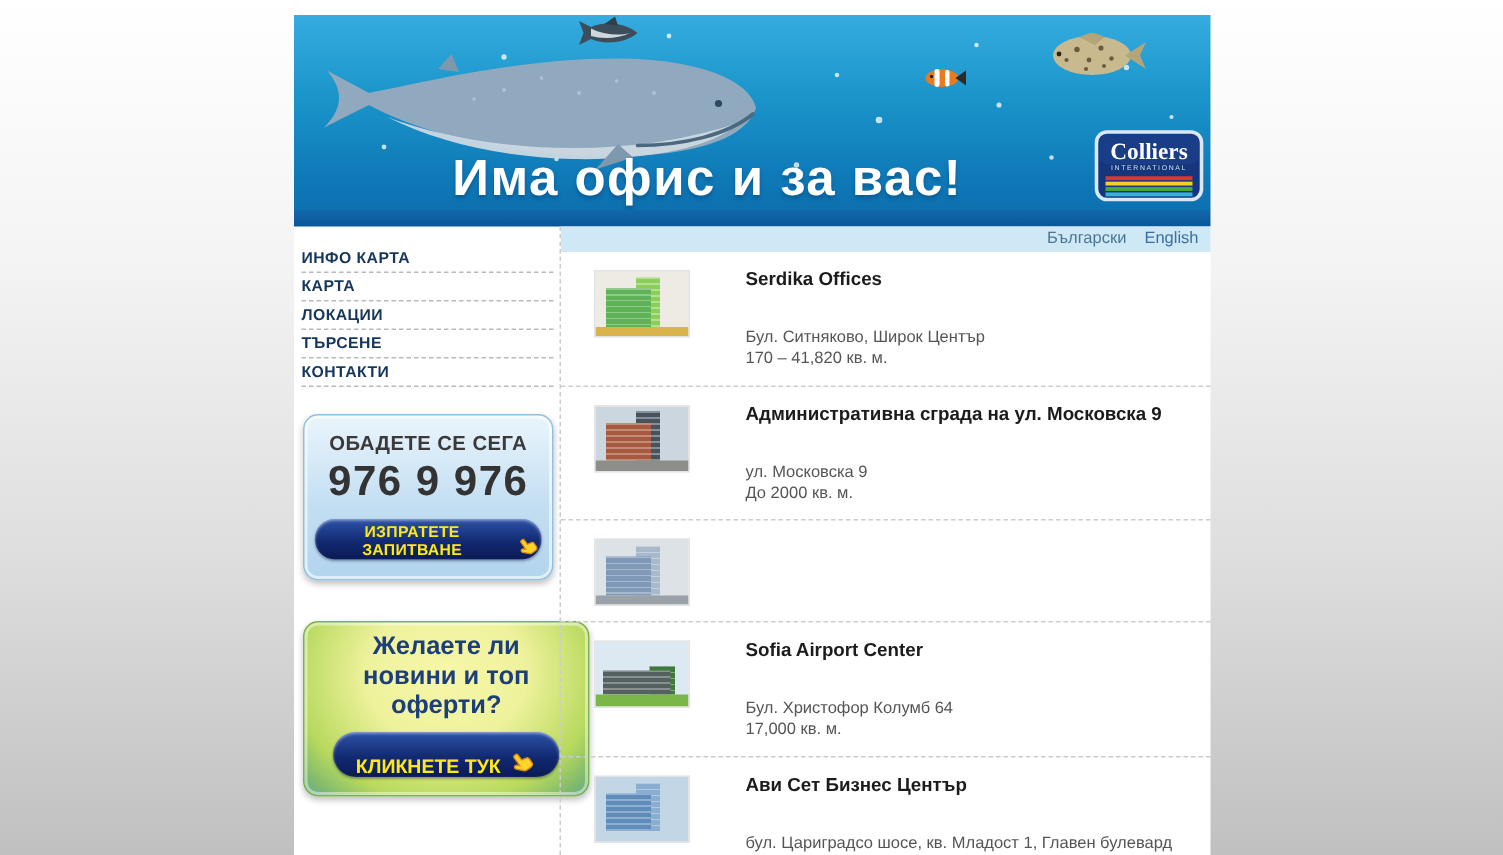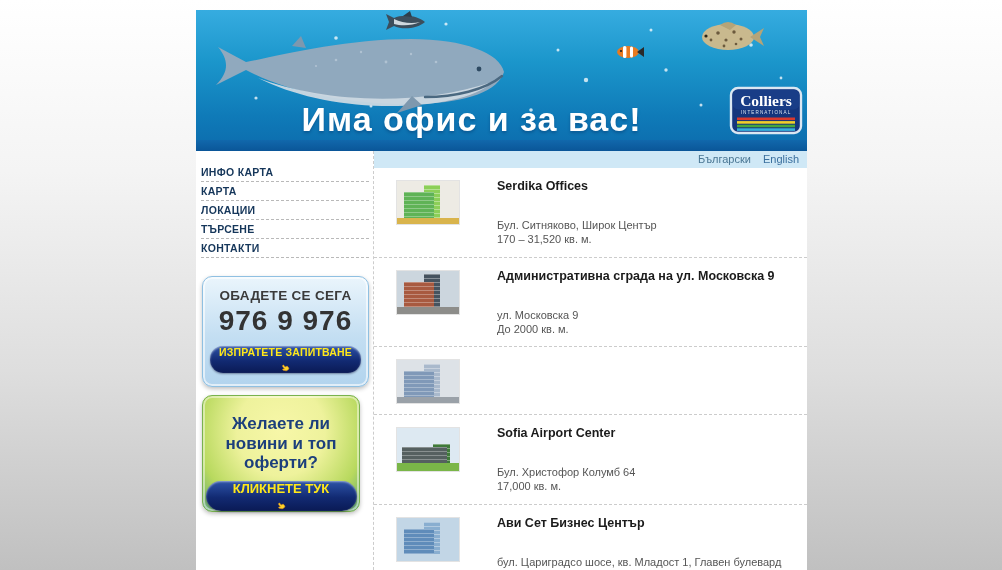--- a/index.html
+++ b/index.html
@@ -38,29 +38,29 @@
   
   .callbox { margin:18px 4px 0 6px; width:167px; height:111px; border-radius:10px;
     border:1px solid #8fc0e2; box-shadow:0 2px 4px rgba(0,0,0,.25), inset 0 0 0 2px rgba(255,255,255,.6);
     background:linear-gradient(180deg,#eaf5fc 0%,#c3def2 55%,#b2d4ee 100%);
     text-align:center; padding-top:11px; }
   .callbox .line1 { font-size:13.5px; font-weight:bold; color:#3a3a3a; letter-spacing:.3px; }
   .callbox .phone { font-size:28px; font-weight:bold; color:#333333; letter-spacing:1px; margin-top:2px;text-align:center; }
   .pill-btn { margin:9px auto 0; width:151px; height:27px; border-radius:13px;
     background:linear-gradient(180deg,#2d53a8 0%,#122a72 55%,#0a1a55 100%);
     box-shadow:inset 0 1px 2px rgba(255,255,255,.5), 0 1px 2px rgba(0,0,40,.4);
-    display:flex; align-items:center; justify-content:center; gap:5px;
-    color:#ffe81a; font-weight:bold; cursor:pointer;flex-direction:column; }
+    display:flex; align-items:flex-end; justify-content:center; gap:5px;
+    color:#ffe81a; font-weight:bold; cursor:pointer; }
   .callbox .pill-btn { font-size:10.5px; letter-spacing:.2px; }
 
   
-  .newsbox { margin:8px 4px 0 6px; width:158px; height:117px; border-radius:10px;
+  .newsbox { margin:27px 4px 0 6px; width:191px; height:117px; border-radius:10px;
     border:1px solid #79b24e; box-shadow:0 2px 4px rgba(0,0,0,.25), inset 0 0 0 2px rgba(255,255,255,.45);
     background:radial-gradient(ellipse at 50% 30%, #f7f7a8 0%, #eef29c 40%, #b8d95e 75%, #7cb86e 92%, #63a8a0 100%);
-    text-align:center; padding-top:18px; }
+    text-align:center; padding-top:6px; }
   .newsbox .question { width:140px; margin:0 auto; font-size:17px; font-weight:bold;
     color:#1c3f7c; line-height:1.15; }
   .newsbox .pill-btn { width:151px; height:30px; border-radius:15px; font-size:13px; margin-top:8px; }
 
   
   .row { display:flex; padding:11px 10px 10px 22px; min-height:66px;
     border-bottom:1px dashed #cccccc; align-items:flex-start; }
   .thumb { position:relative; width:64px; height:45px; flex:none; margin-top:1px;
     border:1px solid #e3e3e3; overflow:hidden; cursor:pointer; background:#eee; }
   .thumb div { position:absolute; }
@@ -211,21 +211,21 @@
             <div class="row">
               <div class="thumb">
                 <div class="sky" style="background-color: rgb(237, 235, 228);"></div>
                 <div class="tb" style="background-color: rgb(140, 207, 88);"></div>
                 <div class="ta" style="background-color: rgb(95, 179, 86);"></div>
                 <div class="tg" style="background-color: rgb(217, 180, 76);"></div>
               </div>
               <div class="info">
                 <div class="title">Serdika Offices</div>
                 <div class="addr">Бул. Ситняково, Широк Център</div>
-                <div class="area">170 – 31,520 кв. м.</div>
+                <div class="area">170 – 41,820 кв. м.</div>
               </div>
             </div>
             <div class="row">
               <div class="thumb">
                 <div class="sky" style="background-color: rgb(204, 214, 222);"></div>
                 <div class="tb" style="background-color: rgb(70, 83, 95);"></div>
                 <div class="ta" style="background-color: rgb(168, 90, 64);"></div>
                 <div class="tg" style="background-color: rgb(141, 141, 138);"></div>
               </div>
               <div class="info">

